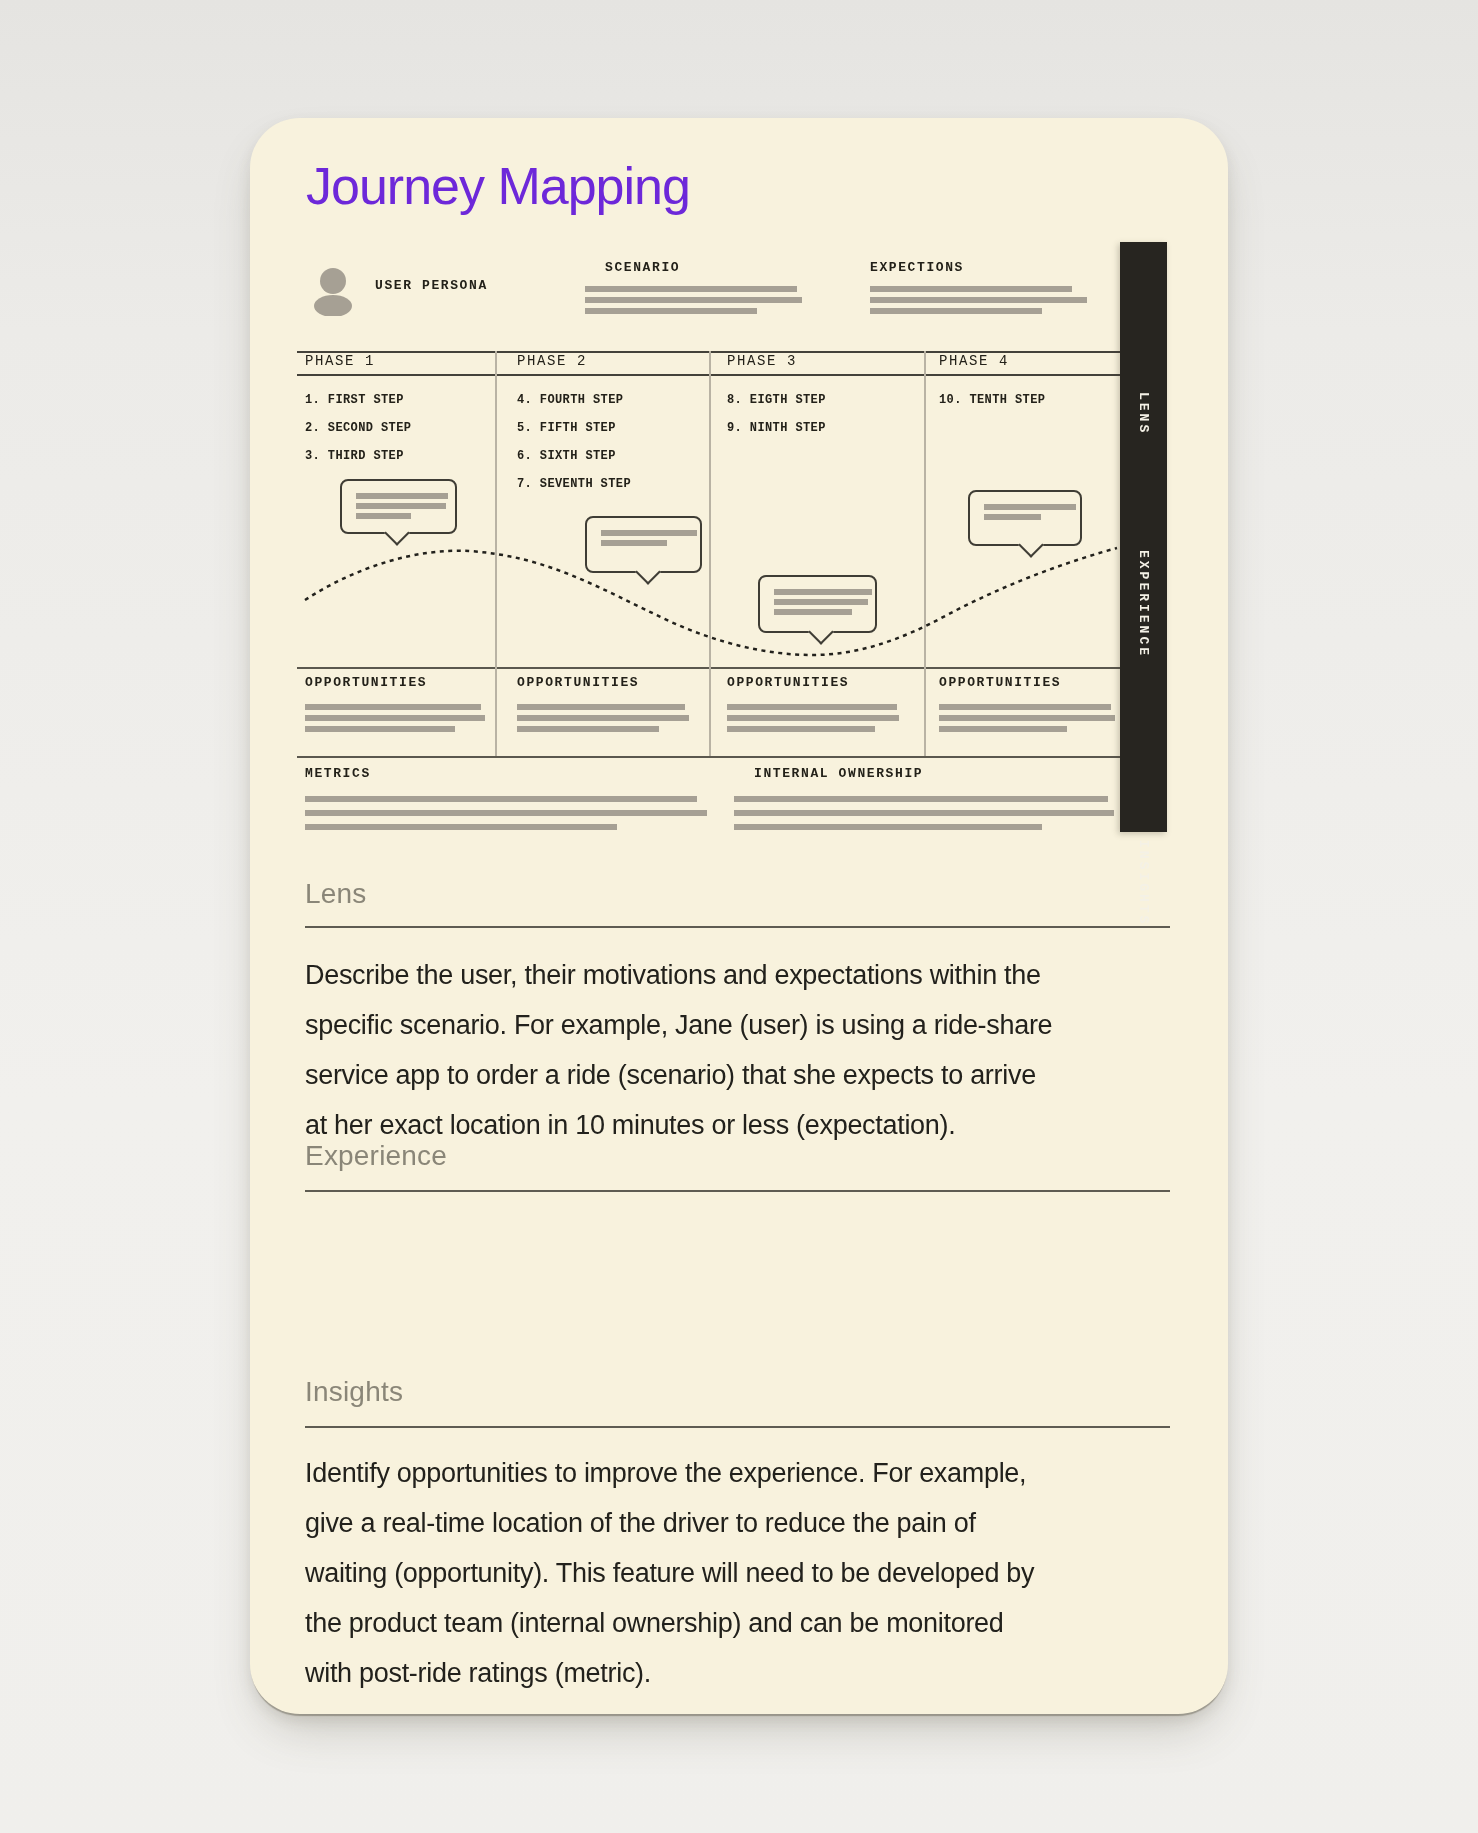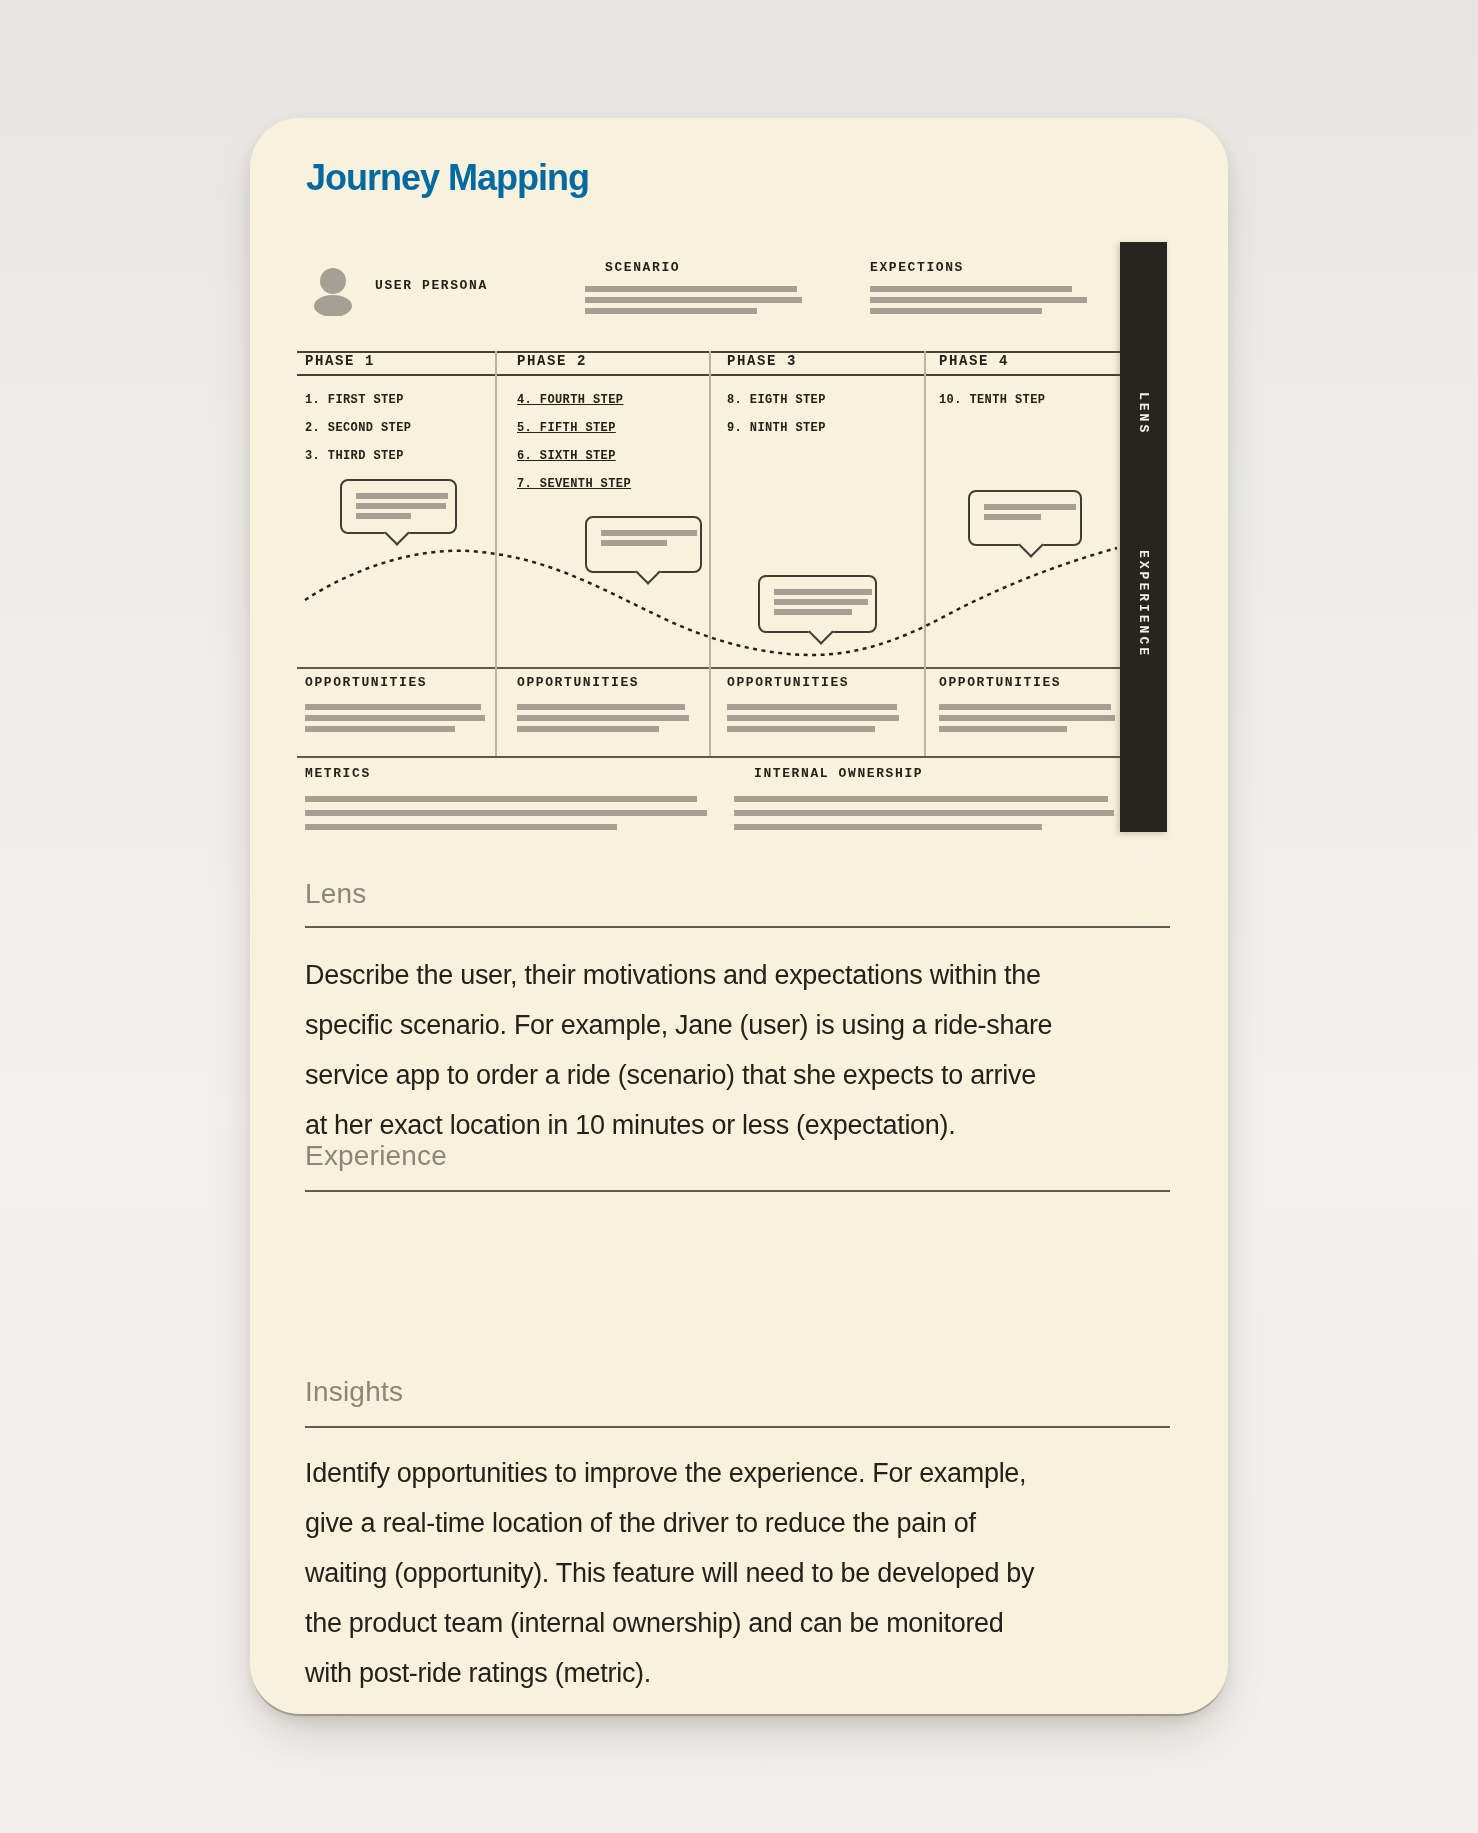--- a/index.html
+++ b/index.html
@@ -9,27 +9,27 @@
     font-family:"Liberation Sans",sans-serif;
     position:relative;
   }
   .card{
     position:absolute;left:250px;top:118px;width:978px;height:1596px;
     background:#f8f2dd;border-radius:50px;
     box-shadow:0 3px 1px -1px rgba(95,90,75,.45),0 24px 48px -14px rgba(90,85,65,.30),0 6px 14px rgba(90,85,65,.12);
   }
   .abs{position:absolute;}
   .title{
-    left:56px;top:40px;font-size:36px;font-weight:700;color:#0369a1;
+    left:56px;top:40px;font-size:52px;font-weight:400;color:#6d28d9;
     letter-spacing:-1px;line-height:1.1;
   }
   
   .mlabel{font-family:"Liberation Mono","DejaVu Sans Mono",monospace;font-weight:700;
     font-size:13px;letter-spacing:1.6px;color:#232119;white-space:nowrap;}
-  .phase-label{font-family:"Liberation Mono","DejaVu Sans Mono",monospace;font-weight:700;
+  .phase-label{font-family:"Liberation Mono","DejaVu Sans Mono",monospace;font-weight:400;
     font-size:14px;letter-spacing:1.6px;color:#232119;white-space:nowrap;}
   .steps{font-family:"Liberation Mono","DejaVu Sans Mono",monospace;font-weight:700;
     font-size:12px;letter-spacing:.4px;color:#232119;line-height:28px;white-space:pre-line;}
   
   .bar{position:absolute;height:6px;background:#a6a094;}
   
   .hline{position:absolute;left:47px;width:823px;background:#44423a;height:2px;}
   .hline.soft{background:#5b584e;height:1.5px;}
   .vline{position:absolute;top:233px;height:405px;width:1.5px;background:#b9b3a4;}
   
@@ -90,21 +90,21 @@
   <div class="vline" style="left:674px;"></div>
 
   <div class="abs phase-label" style="left:55px;top:235px;">PHASE 1</div>
   <div class="abs phase-label" style="left:267px;top:235px;">PHASE 2</div>
   <div class="abs phase-label" style="left:477px;top:235px;">PHASE 3</div>
   <div class="abs phase-label" style="left:689px;top:235px;">PHASE 4</div>
 
   <div class="abs steps" style="left:55px;top:268px;">1. FIRST STEP
 2. SECOND STEP
 3. THIRD STEP</div>
-  <div class="abs steps" style="left:267px;top:268px;text-decoration:underline;">4. FOURTH STEP
+  <div class="abs steps" style="left:267px;top:268px;">4. FOURTH STEP
 5. FIFTH STEP
 6. SIXTH STEP
 7. SEVENTH STEP</div>
   <div class="abs steps" style="left:477px;top:268px;">8. EIGTH STEP
 9. NINTH STEP</div>
   <div class="abs steps" style="left:689px;top:268px;">10. TENTH STEP</div>
 
   <svg class="curve" width="823" height="160" viewBox="0 0 823 160">
     <path d="M 8 62 C 60 28 122 10 172 13 C 250 18 302 50 372 83 C 420 105 470 117 515 117 C 560 117 602 103 650 77 C 705 48 762 26 820 10" fill="none" stroke="#22211c" stroke-width="2.5" stroke-dasharray="4 4.5"></path>
   </svg>

